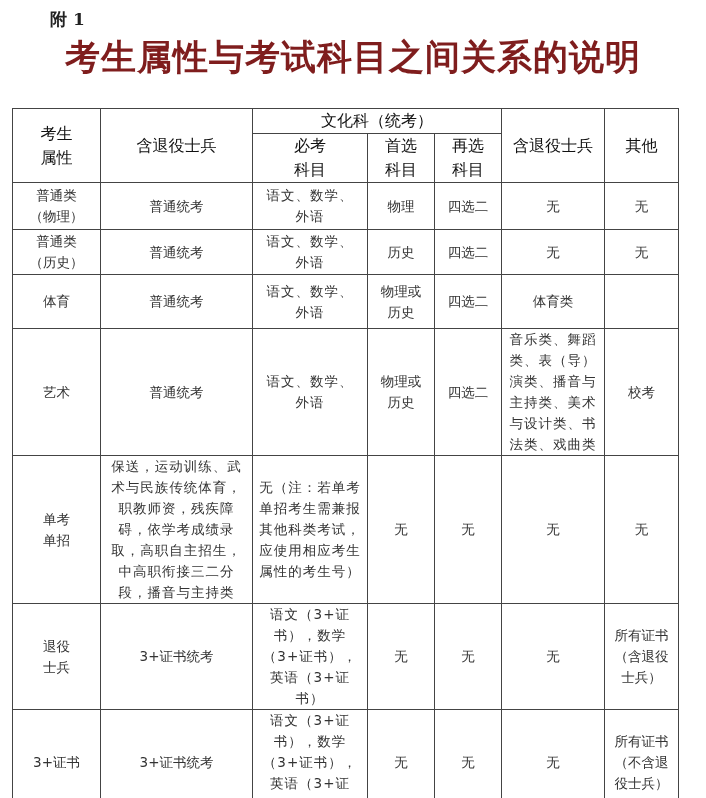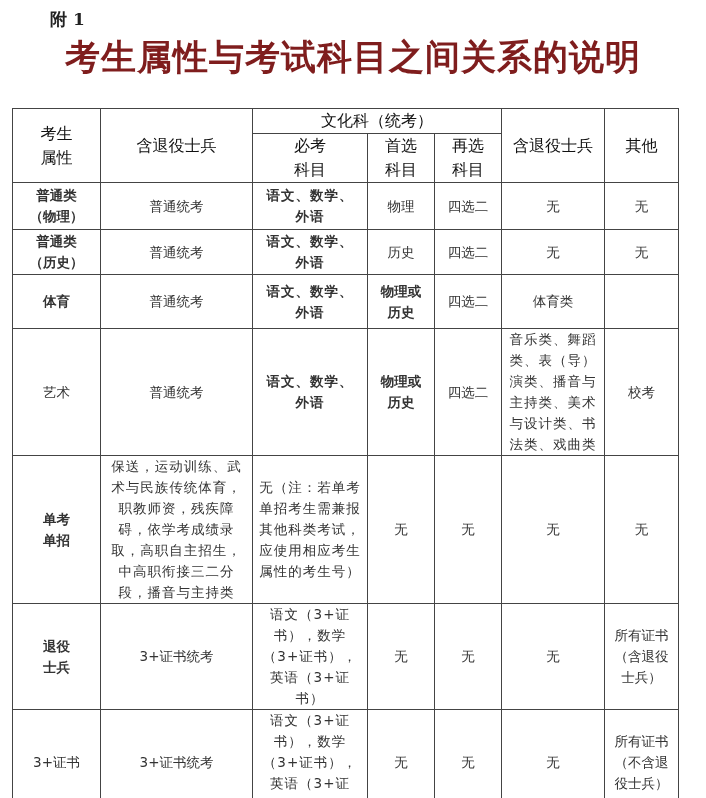--- a/index.html
+++ b/index.html
@@ -131,14 +131,14 @@
   </tr>
 </tbody>
   </table>
 
 <div class="note">
   <span>注：四选二指从高中学业水平选择考思想政治、地理、化学、生物学 4 门科目中选考</span>
   <span class="l2">6 门</span>
 </div>
 
 <style>
-  .ml { white-space: pre-line; font-weight: bold; }
+  .ml { white-space: pre-line; }
 </style>
 
 </body></html>

